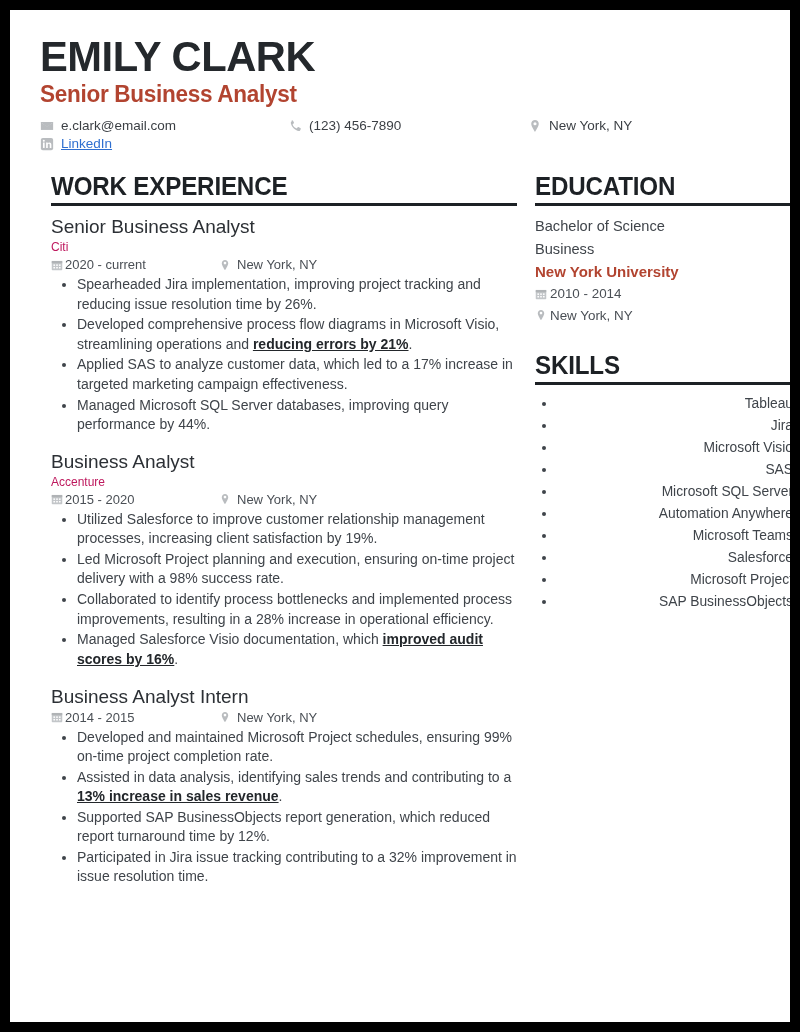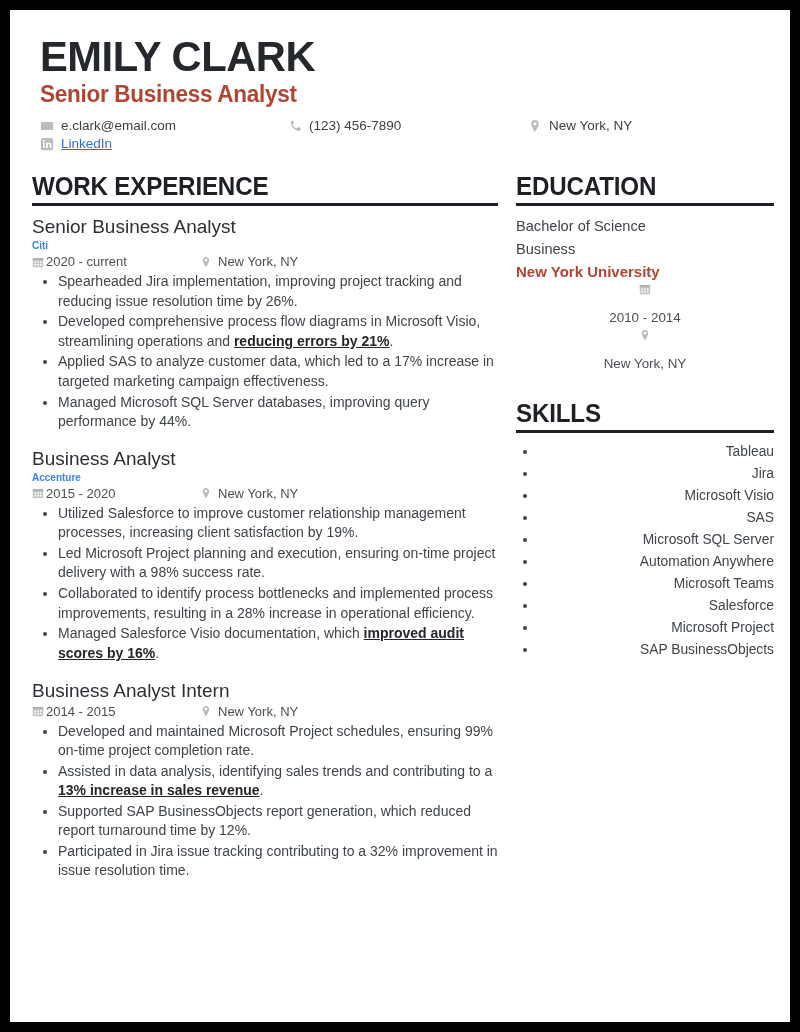--- a/index.html
+++ b/index.html
@@ -75,21 +75,21 @@
 
   
   .columns {
     display: flex;
     margin-top: 22px;
     align-items: flex-start;
   }
   .col-left {
     width: 466px;
     flex: 0 0 466px;
-    margin-left: 0;
+    margin-left: 19px;
   }
   .col-right {
     width: 258px;
     flex: 0 0 258px;
     margin-left: 18px;
   }
 
   .section-title {
     font-size: 26px;
     font-weight: bold;
@@ -111,23 +111,23 @@
   .job { margin-bottom: 16px; }
   .job:last-child { margin-bottom: 0; }
   .job-title {
     font-size: 19px;
     font-weight: 300;
     color: #2c3035;
     line-height: 1.25;
     margin-bottom: 1px;
   }
   .job-company {
-    font-size: 10px;
-    font-weight: bold;
-    color: #3b82f6;
+    font-size: 12px;
+    font-weight: normal;
+    color: #be185d;
     margin-bottom: 3px;
   }
   .job-meta {
     display: flex;
     align-items: center;
     margin-bottom: 3px;
   }
   .meta-date {
     display: flex;
     align-items: center;
@@ -170,25 +170,24 @@
   }
   .edu-school {
     font-size: 15px;
     font-weight: bold;
     color: #b24430;
     line-height: 1.5;
   }
   .edu-meta {
     display: flex;
     align-items: center;
-    gap: 12px;
+    gap: 3px;
     font-size: 13.4px;
     color: #4a4f55;
     line-height: 1.6;
-    flex-direction: column;
   }
 
   
   ul.skills {
     margin: 0;
     padding-left: 22px;
     list-style: disc;
   }
   ul.skills li {
     font-size: 13.8px;

